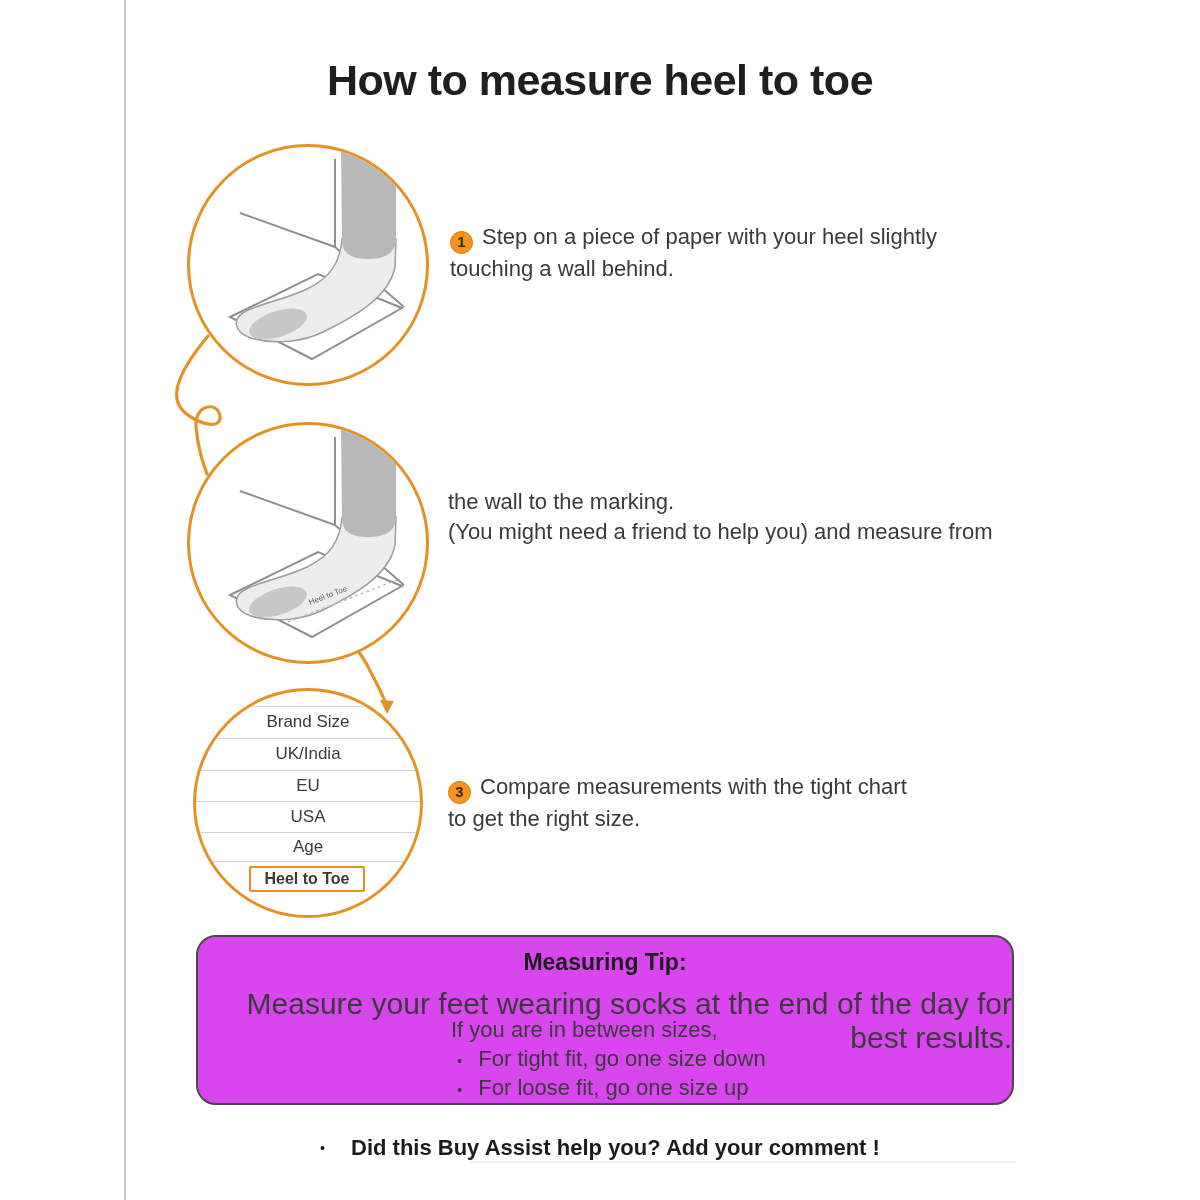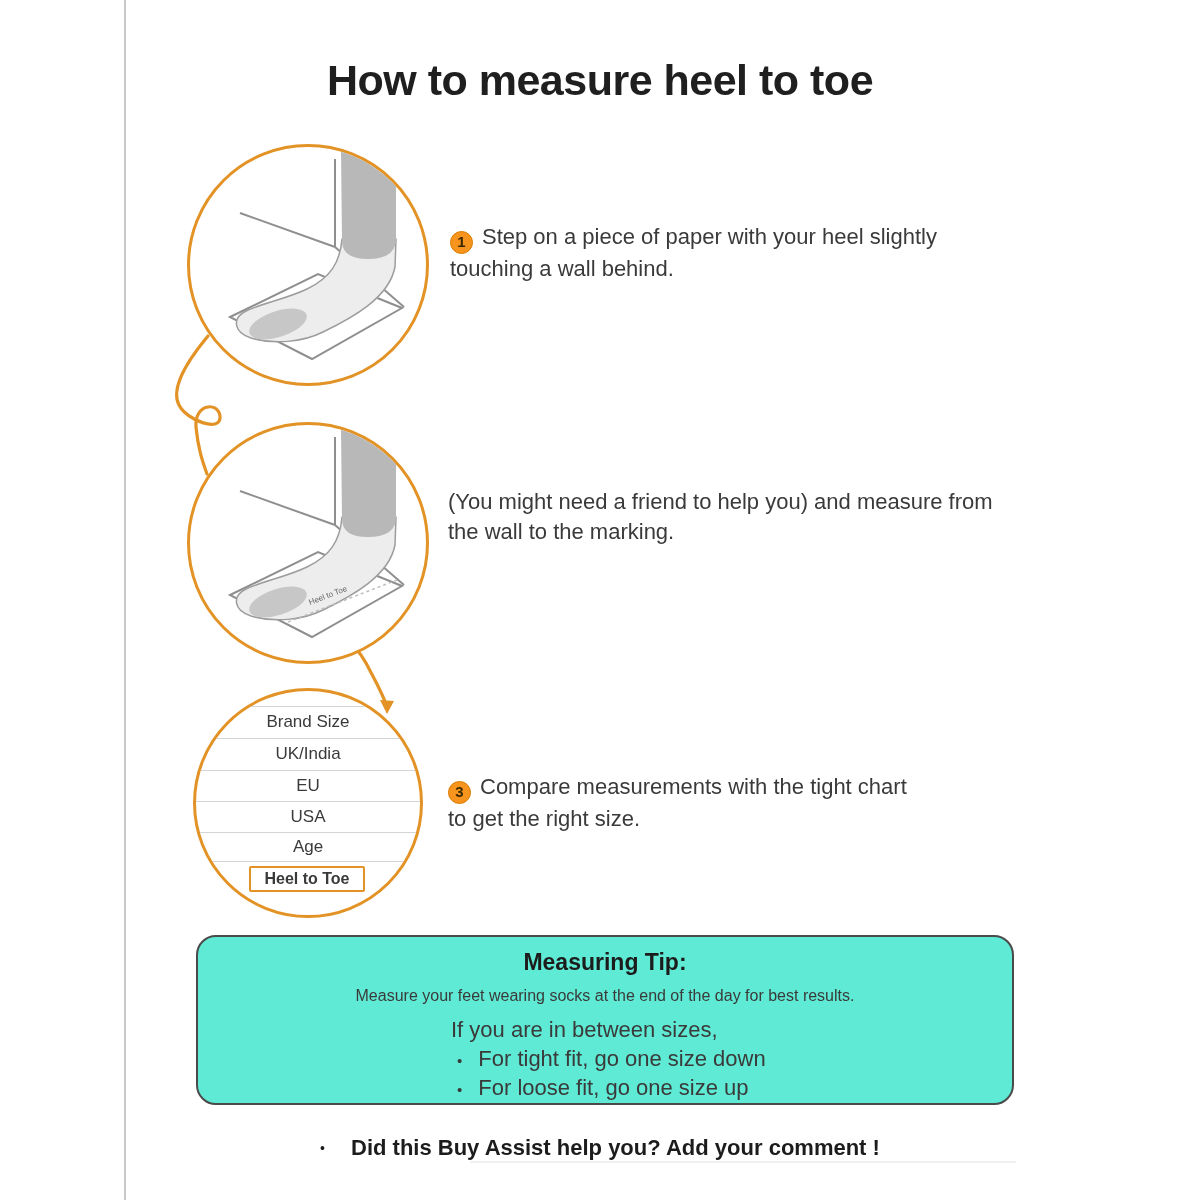--- a/index.html
+++ b/index.html
@@ -44,26 +44,26 @@
     color:#3b2a00;font-size:15px;font-weight:700;
     align-items:center;justify-content:center;
     margin-right:9px;vertical-align:-3px;
   }
   .s1{left:450px;top:222px;}
   .s2{left:448px;top:487px;}
   .s3{left:448px;top:772px;}
 
   .tip-box{
     position:absolute;left:196px;top:935px;width:818px;height:170px;
-    border:2px solid #4a4a4a;border-radius:20px;background:#5eead4;box-sizing:border-box;
+    border:2px solid #4a4a4a;border-radius:20px;background:#d946ef;box-sizing:border-box;
   }
   .tip-title{position:absolute;top:12px;left:0;width:100%;text-align:center;
     font-size:23px;font-weight:700;color:#1c1c1c;}
-  .tip-line1{position:absolute;top:50px;left:0;width:100%;text-align:center;
-    font-size:16px;color:#3a3a3a;}
+  .tip-line1{position:absolute;top:50px;left:0;width:100%;text-align:right;
+    font-size:30px;color:#3a3a3a;}
   .tip-line2{position:absolute;top:80px;left:253px;font-size:22px;color:#3a3a3a;}
   .tip-bullet-row{position:absolute;left:259px;display:flex;align-items:baseline;
     font-size:22px;color:#3a3a3a;}
   .tip-bullet-row .dot{font-size:15px;margin-right:16px;}
   .tb1{top:109px;} .tb2{top:138px;}
 
   .footer{
     position:absolute;top:1135px;left:0;width:1200px;display:flex;
     align-items:center;justify-content:center;
     font-size:22px;font-weight:700;color:#1c1c1c;
@@ -134,22 +134,22 @@
   </div>
 
   <div class="step s1">
     <div class="step-line">
       <span class="badge">1</span><span>Step on a piece of paper with your heel slightly</span>
     </div>
     <div class="step-line">touching a wall behind.</div>
   </div>
 
   <div class="step s2">
+    <div class="step-line">the wall to the marking.</div>
     <div class="step-line">(You might need a friend to help you) and measure from</div>
-    <div class="step-line">the wall to the marking.</div>
   </div>
 
   <div class="step s3">
     <div class="step-line">
       <span class="badge">3</span><span>Compare measurements with the tight chart</span>
     </div>
     <div class="step-line">to get the right size.</div>
   </div>
 
   <div class="tip-box">

